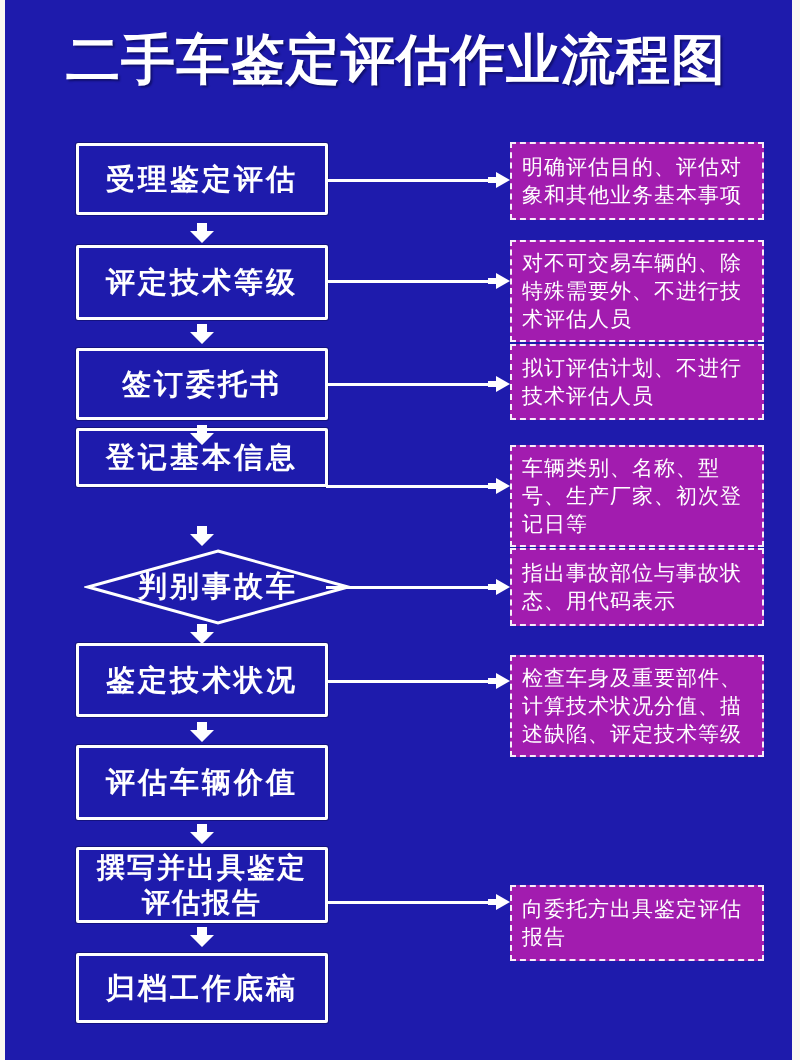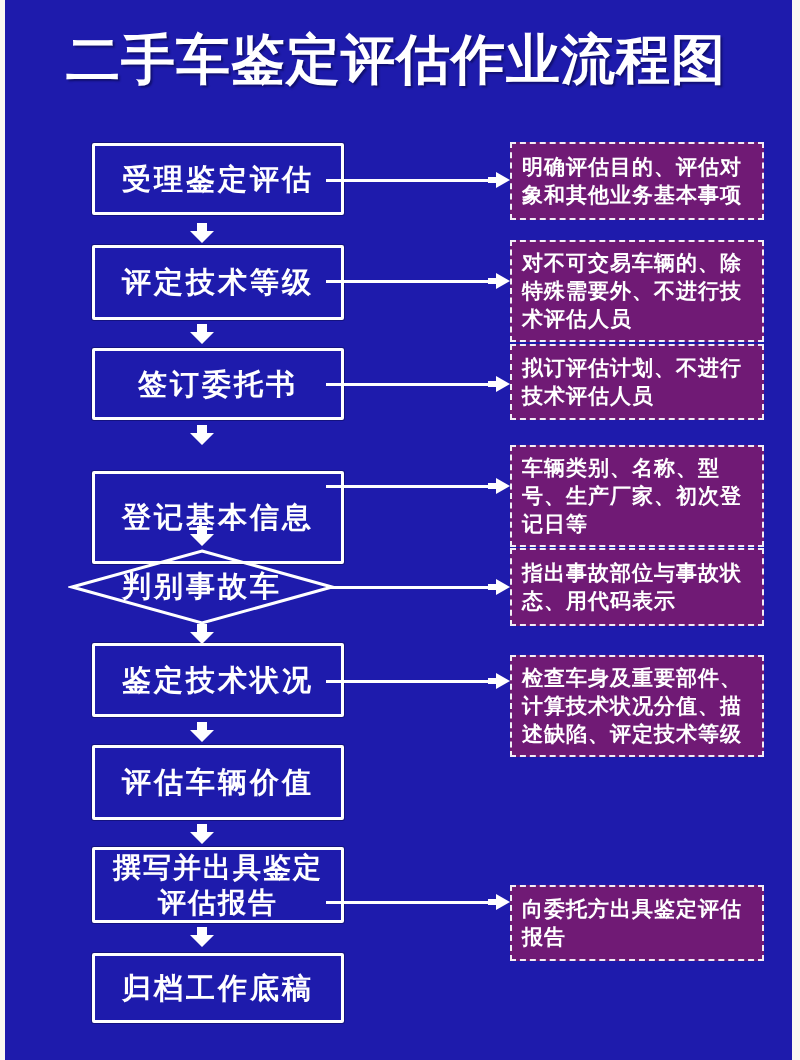--- a/index.html
+++ b/index.html
@@ -28,34 +28,33 @@
     position:absolute;left:76px;width:252px;
     border:3px solid #ffffff;border-radius:2px;
     box-sizing:border-box;
     display:flex;align-items:center;justify-content:center;
     text-align:center;
     font-size:29px;font-weight:700;letter-spacing:3px;
     background:#1e1bac;
     box-shadow:0 0 0 1px rgba(10,10,80,.5);
     line-height:1.25;
     padding:10px 12px;
-    margin-left:16px;
   }
   .s1{top:143px;height:72px;}
   .s2{top:245px;height:75px;}
   .s3{top:348px;height:72px;}
-  .s4{top:471px;height:93px;}
+  .s4{top:428px;height:59px;}
   .s6{top:643px;height:74px;}
   .s7{top:745px;height:75px;}
   .s8{top:847px;height:76px;font-size:28px;letter-spacing:2px;}
   .s9{top:953px;height:70px;}
 
   
   .diamond-wrap{
-    position:absolute;left:68px;top:548px;width:268px;height:78px;
+    position:absolute;left:84px;top:548px;width:268px;height:78px;
   }
   .diamond-wrap svg{position:absolute;inset:0;width:100%;height:100%;}
   .diamond-label{
     position:absolute;inset:0;
     display:flex;align-items:center;justify-content:center;
     font-size:29px;font-weight:700;letter-spacing:3px;
   }
 
   
   .down-arrow{position:absolute;left:188px;width:28px;height:20px;}
@@ -83,24 +82,24 @@
   .c5{top:576px;}
   .c6{top:670px;}
   .c7{top:891px;}
 
   
   .note{
     position:absolute;left:510px;width:254px;
     border:2px dashed rgba(255,255,255,.92);
     box-sizing:border-box;
     padding:7px 10px;
-    font-size:21px;font-weight:700;
+    font-size:21px;font-weight:400;
     line-height:1.34;letter-spacing:1px;
     display:flex;align-items:center;
-    background:#701a75;
+    background:#a21caf;
   }
   .a1{top:142px;min-height:78px;}
   .a2{top:240px;min-height:82px;justify-content:center;}
   .a3{top:344px;min-height:76px;}
   .a4{top:445px;min-height:80px;}
   .a5{top:548px;min-height:78px;}
   .a6{top:655px;min-height:92px;}
   .a7{top:885px;min-height:76px;}
 </style>
 </head>

